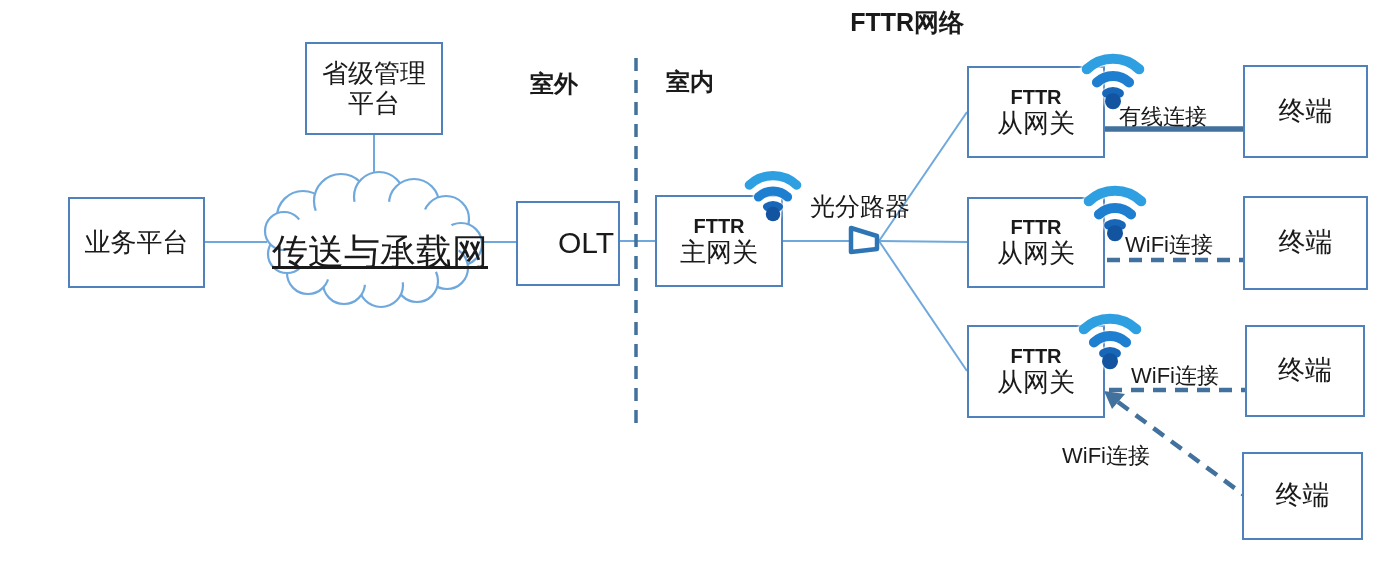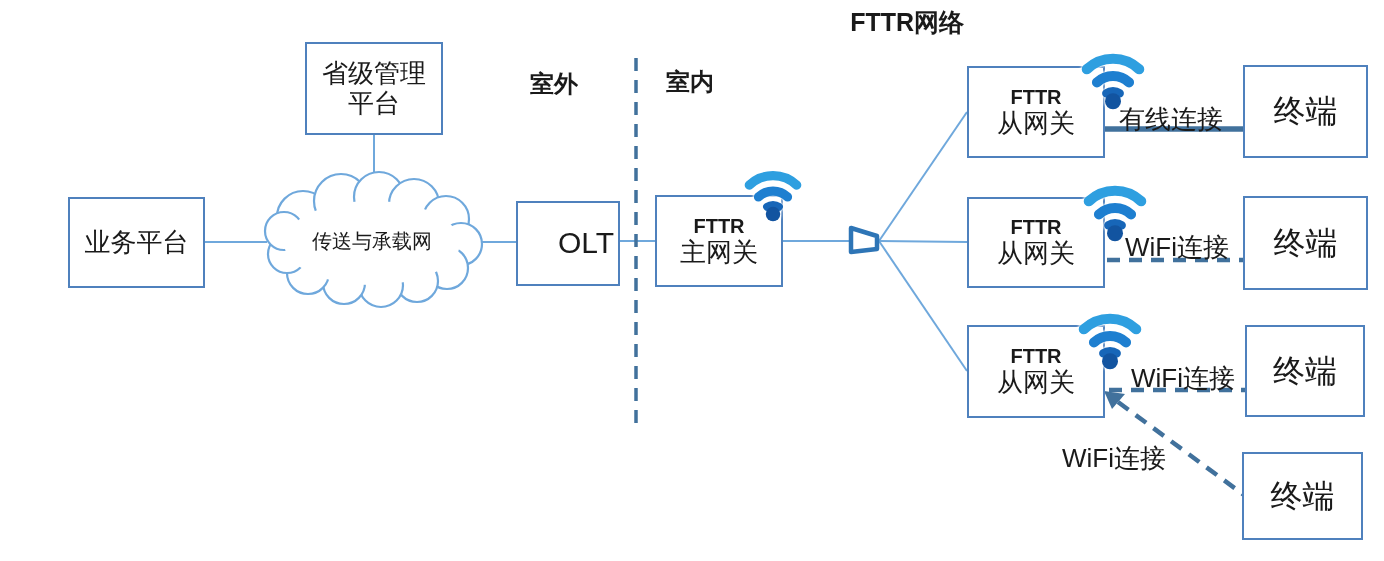--- a/index.html
+++ b/index.html
@@ -9,27 +9,27 @@
   }
   #connector-layer{position:absolute;left:0;top:0;z-index:0;}
   .node{
     position:absolute;box-sizing:border-box;background:#fff;border:2px solid #4f81bd;
     display:flex;flex-direction:column;align-items:center;justify-content:center;
     text-align:center;z-index:2;line-height:1.15;
   }
   .node .cjk{font-size:26px;}
   .node .latin{font-size:20px;font-weight:700;}
   .olt-text{font-size:30px;margin-left:36px;}
-  .terminal-text{font-size:32px;}
+  .terminal-text{font-size:27px;}
   .lbl{position:absolute;z-index:3;white-space:nowrap;}
   .zone-lbl{font-size:24px;font-weight:bold;}
   .title-lbl{font-size:25px;font-weight:bold;}
   .splitter-lbl{font-size:25px;}
-  .conn-lbl{font-size:26px;}
-  .cloud-lbl{position:absolute;z-index:2;font-size:20px;white-space:nowrap;}
+  .conn-lbl{font-size:22px;}
+  .cloud-lbl{position:absolute;z-index:2;font-size:36px;white-space:nowrap;text-decoration:underline;}
   .wifi-icon{
     position:absolute;z-index:4;
     filter:drop-shadow(0 0 1.5px #ffffff) drop-shadow(0 0 1px #ffffff);
   }
 </style>
 </head>
 <body>
 
 <div id="canvas">
 
@@ -75,20 +75,21 @@
       <path d="M1118 402 L1244 495"></path>
     </g>
     <polygon points="1104,391 1125,394 1112,409" fill="#41719c"></polygon>
   </svg>
 
   <div class="cloud-lbl" style="left:272px;top:228px;width:200px;text-align:center;">传送与承载网</div>
 
   <div class="lbl title-lbl" style="left:830px;top:6px;width:134px;text-align:right;">FTTR网络</div>
   <div class="lbl zone-lbl" style="left:530px;top:68px;">室外</div>
   <div class="lbl zone-lbl" style="left:666px;top:66px;">室内</div>
+  <div class="lbl splitter-lbl" style="left:810px;top:190px;">光分路器</div>
 
   <div class="lbl conn-lbl" style="left:1119px;top:102px;">有线连接</div>
   <div class="lbl conn-lbl" style="left:1125px;top:230px;">WiFi连接</div>
   <div class="lbl conn-lbl" style="left:1131px;top:361px;">WiFi连接</div>
   <div class="lbl conn-lbl" style="left:1062px;top:441px;">WiFi连接</div>
 
   <div class="node" style="left:68px;top:197px;width:137px;height:91px;">
     <span class="cjk">业务平台</span>
   </div>
 

